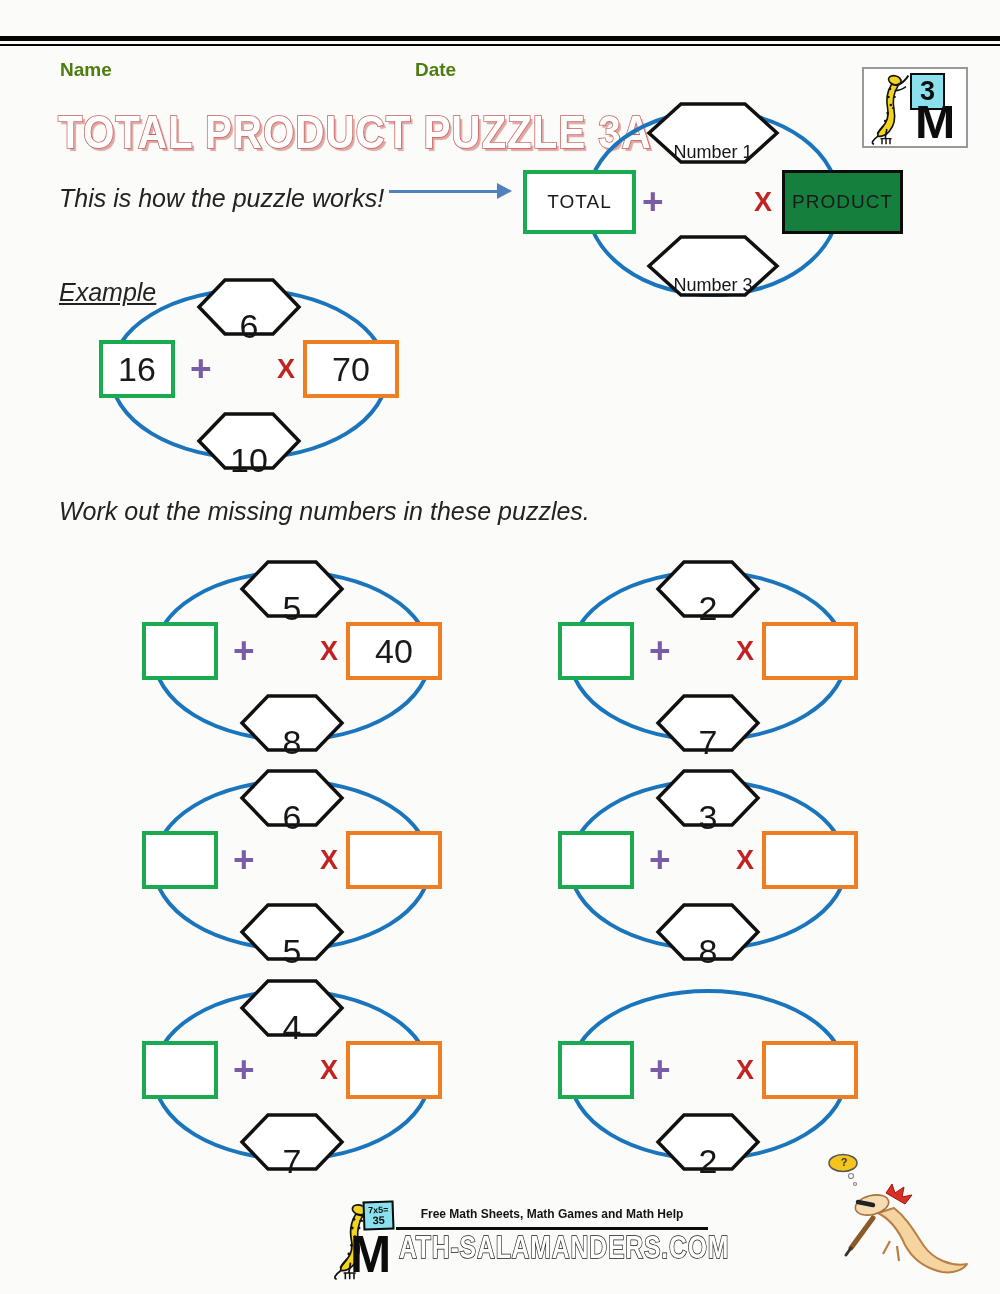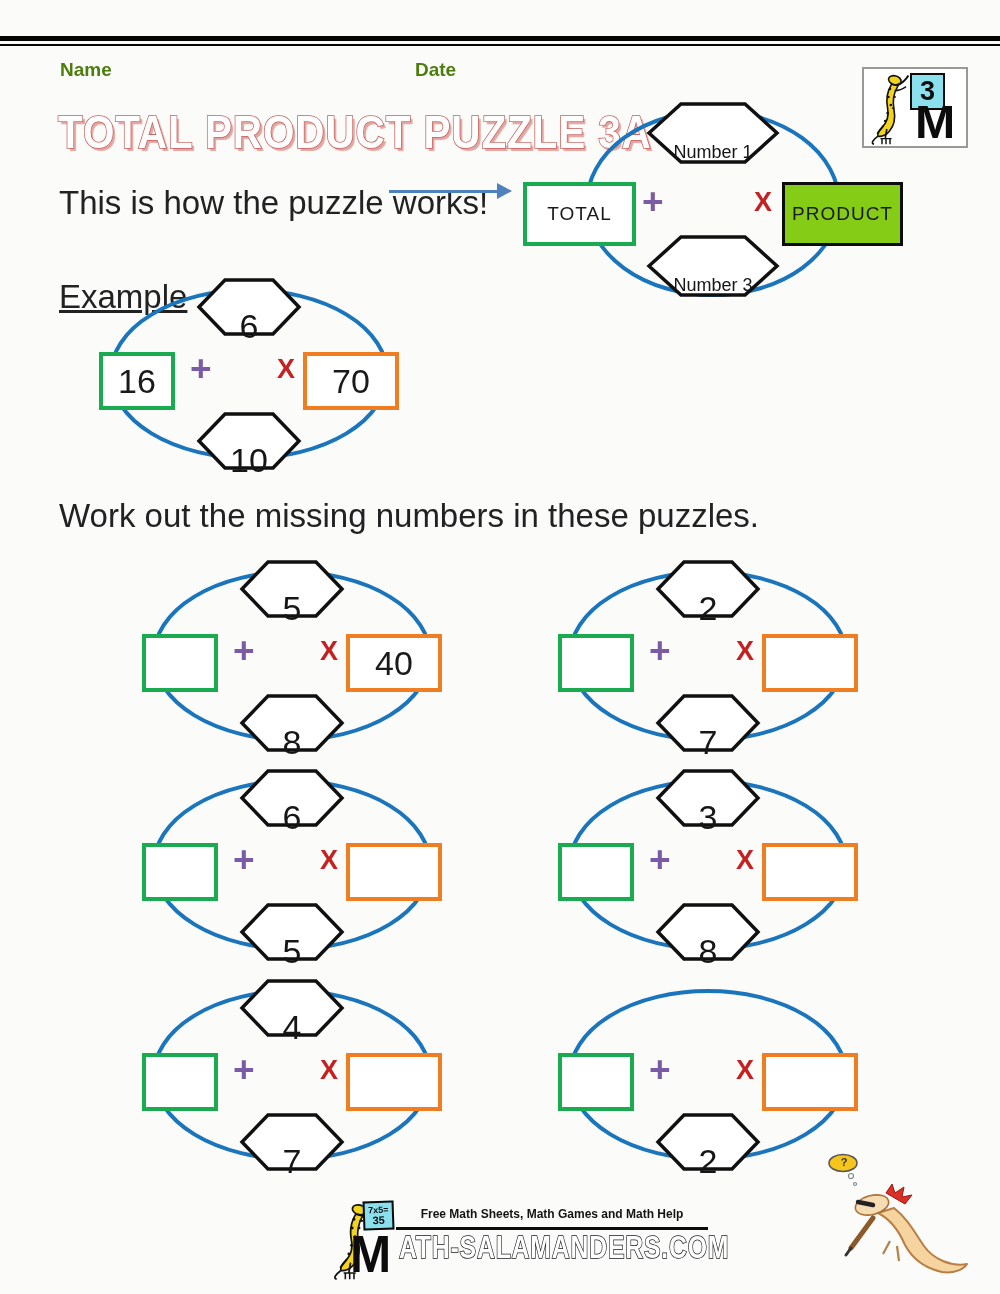--- a/index.html
+++ b/index.html
@@ -13,53 +13,53 @@
 
   .meta { position:absolute; top:59px; font-size:19px; font-weight:600; color:#4d7c0f; }
   .meta.name { left:60px; } .meta.date { left:415px; }
 
   .title { position:absolute; left:58px; top:105px; font-size:46px; font-weight:800;
            white-space:nowrap; color:#fff; letter-spacing:1px;
            -webkit-text-stroke:1.7px #c9605c; paint-order:stroke fill;
            text-shadow:3px 3px 1px rgba(201,96,92,.55);
            transform:scaleX(.88); transform-origin:left top; }
 
-  .bigtext { position:absolute; font-size:33px; color:#222; white-space:nowrap; }
+  .bigtext { position:absolute; font-size:25px; color:#222; white-space:nowrap;font-style:italic; }
   .intro { left:59px; top:184px; }
   .example-label { left:59px; top:278px; text-decoration:underline; }
   .instruction { left:59px; top:497px; }
 
   .arrow-line { position:absolute; left:389px; top:190px; width:110px; height:3px; background:#4f81bd; }
   .arrow-head { position:absolute; left:497px; top:183px; width:0; height:0;
                 border-left:15px solid #4f81bd; border-top:8px solid transparent; border-bottom:8px solid transparent; }
 
   
   .puzzle { position:absolute; width:300px; height:196px; }
   .arc { position:absolute; inset:0; width:100%; height:100%; }
   .arc ellipse { fill:none; stroke:#1b75bc; stroke-width:4; }
   .hex { position:absolute; width:106px; height:62px; left:97px; display:flex; align-items:center; justify-content:center; }
   .hex.top { top:0; } .hex.bottom { top:134px; }
   .hex svg { position:absolute; inset:0; width:100%; height:100%; }
   .hex polygon { fill:#fff; stroke:#101010; stroke-width:3.5; stroke-linejoin:miter; }
   .hex .num { position:relative; font-size:34px; color:#161616;margin-top:39px; }
-  .abox { position:absolute; top:64px; height:58px; background:#fff; display:flex; align-items:center; justify-content:center; font-size:34px;margin-top:12px; }
+  .abox { position:absolute; top:64px; height:58px; background:#fff; display:flex; align-items:center; justify-content:center; font-size:34px; }
   .abox.green  { left:0;    width:76px; border:4px solid #1aaa4f; }
   .abox.orange { left:204px; width:96px; border:4px solid #ef7d22; }
   .op { position:absolute; top:64px; height:58px; display:flex; align-items:center; font-weight:700; }
   .op.plus  { left:91px;  color:#7a5ca6; font-size:37px; }
   .op.times { left:178px; color:#c32222; font-size:27px; }
 
   
   .hiw { position:absolute; left:523px; top:100px; width:380px; height:207px; }
   .hiw .hex { width:134px; height:66px; left:123px; }
   .hiw .hex.top { top:0; } .hiw .hex.bottom { top:133px; }
   .hiw .hex .num { font-size:18px; }
   .hiw .abox { top:70px; height:64px; font-size:19px; letter-spacing:1px; }
   .hiw .abox.green { left:0; width:113px; }
-  .hiw .abox.black { left:259px; width:121px; border:3.5px solid #0c0c0c; background:#84cc16;
+  .hiw .abox.black { left:259px; width:121px; border:3.5px solid #0c0c0c; background:#15803d;
                      position:absolute; display:flex; align-items:center; justify-content:center; }
   .hiw .op { top:70px; height:64px; }
   .hiw .op.plus { left:119px; } .hiw .op.times { left:231px; }
 
   
   .grade-badge { position:absolute; left:862px; top:67px; width:106px; height:81px; background:#fff; border:2px solid #999; }
   .grade-badge svg.sala { position:absolute; left:2px; top:4px; width:48px; height:72px; }
   .grade-board { position:absolute; left:46px; top:4px; width:35px; height:37px; background:#8be0ee; border:2.5px solid #0c0c0c;
                  display:flex; align-items:center; justify-content:center; font-size:27px; font-weight:800; color:#0c0c0c; }
   .grade-m { position:absolute; left:52px; top:26px; font-size:46px; font-weight:900; color:#0c0c0c; transform:scaleX(1.05); }

